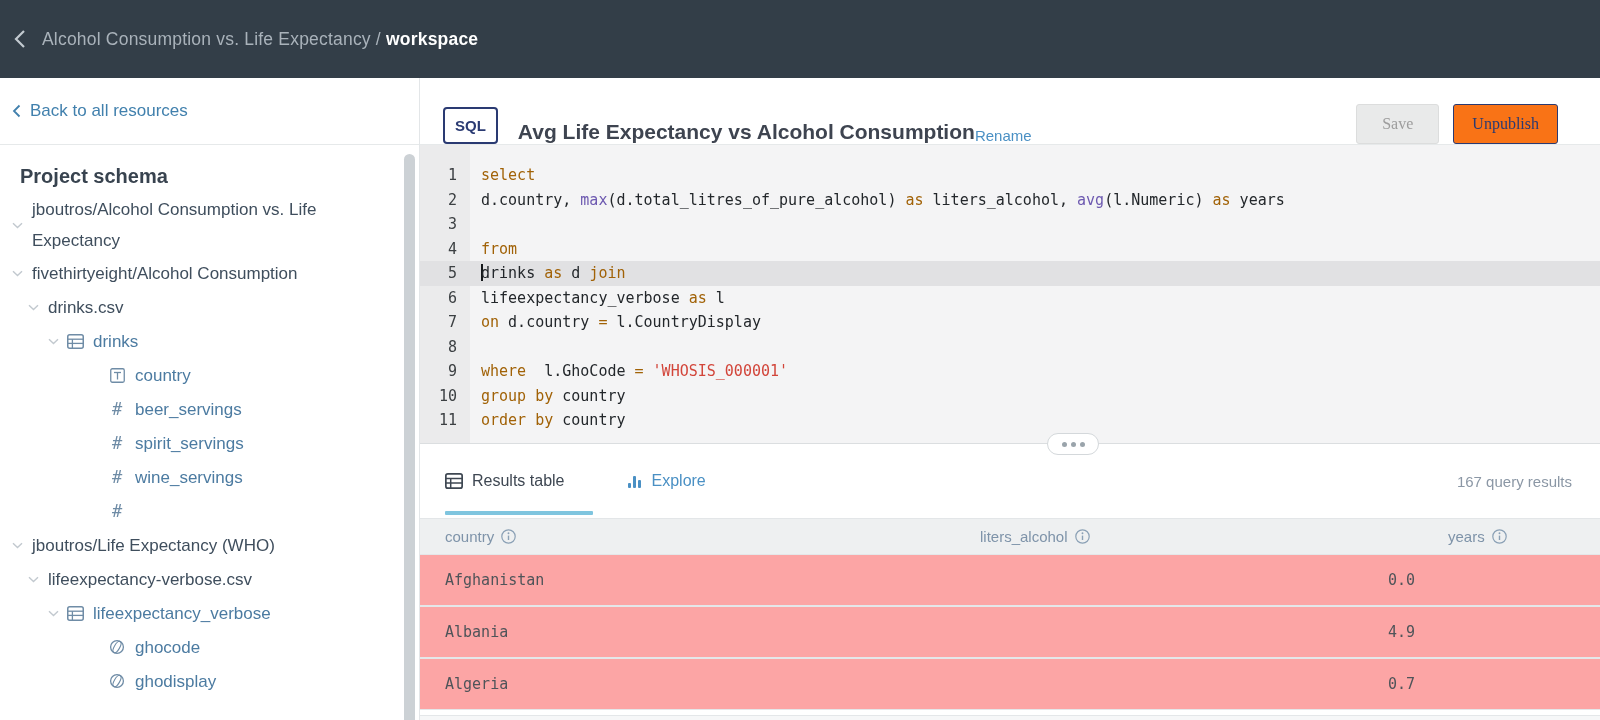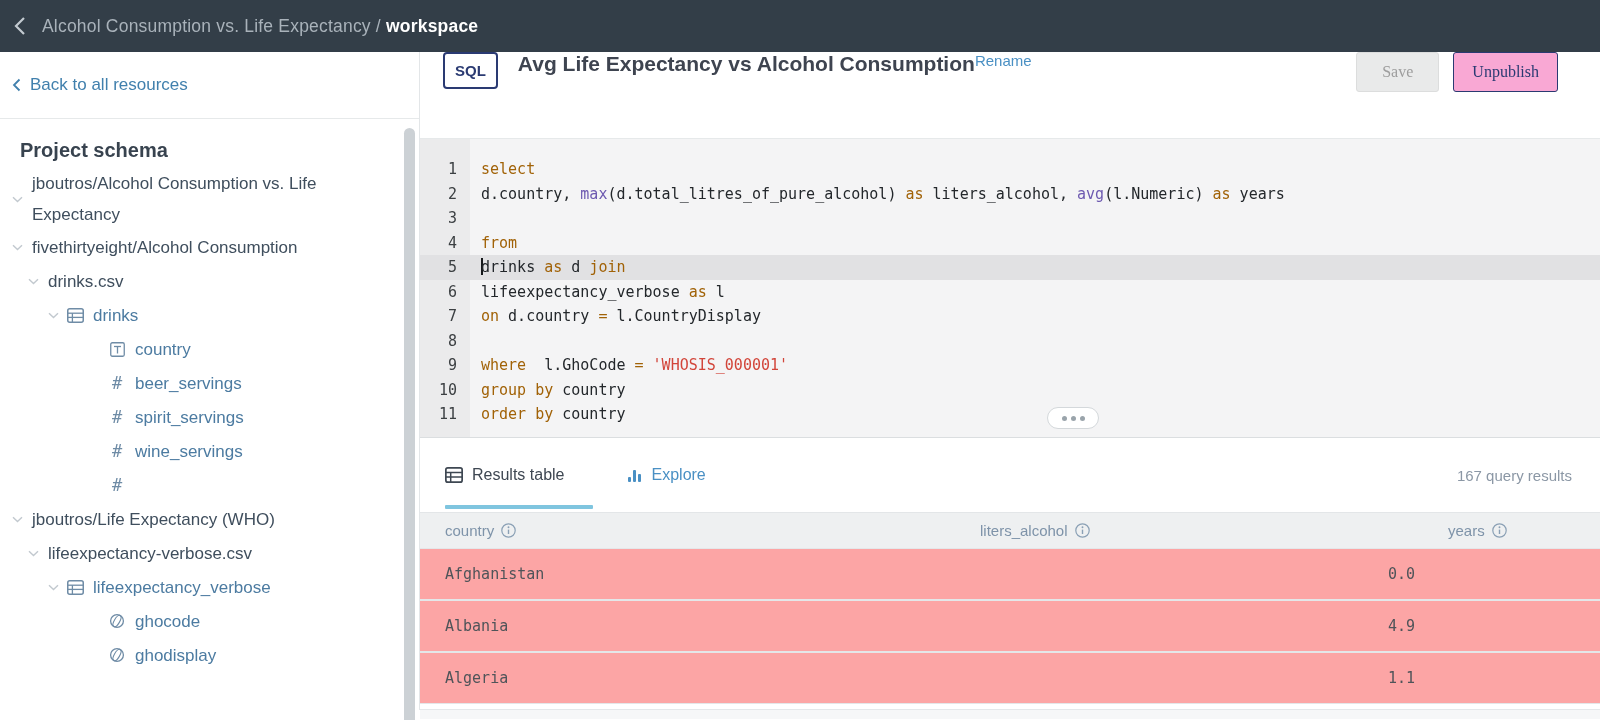--- a/index.html
+++ b/index.html
@@ -6,21 +6,21 @@
   html,body { margin:0; padding:0; }
   body {
     width:1600px; height:720px; overflow:hidden;
     font-family:"Liberation Sans", sans-serif;
     background:#ffffff; color:#3e4450;
   }
   svg { display:block; }
 
   
   .topbar {
-    height:52px; background:#333e48; display:flex; align-items:center;
+    height:78px; background:#333e48; display:flex; align-items:center;
     padding-left:14px;
   }
   .topbar-back { color:#c3cad0; margin-right:16px; cursor:pointer; }
   .topbar-title { font-size:17.5px; color:#a9b2ba; letter-spacing:.2px; }
   .topbar-title .bold { color:#ffffff; font-weight:700; }
 
   
   .shell { display:flex; height:658px; }
 
   
@@ -36,28 +36,28 @@
   .lv0 { padding-left:0; }
   .lv1 { padding-left:16px; }
   .lv2 { padding-left:36px; }
   .lv2 .chev { margin-right:6px; }
   .lv3 { padding-left:96px; }
   .kind-table .ti-label, .kind-column .ti-label { color:#4c7ba1; }
   .sb-scroll { position:absolute; right:4px; top:76px; width:11px; height:620px; border-radius:6px; background:#ccd1d5; }
 
   
   .main { flex:1; position:relative; background:#fff; }
-  .main-head { height:87px; display:flex; align-items:flex-start; padding:0 42px 0 23px; border-bottom:1px solid #e6e9ea; }
+  .main-head { height:67px; display:flex; align-items:flex-end; padding:0 42px 0 23px; border-bottom:1px solid #e6e9ea; }
   .sql-badge { border:2px solid #2a3a72; color:#2a3a72; font-weight:700; font-size:15px; padding:8px 10px; border-radius:4px; margin-right:20px; flex:none; }
   .query-title { font-size:21px; font-weight:700; color:#3e4450; white-space:nowrap; }
   .rename-link { color:#4a90c4; font-size:15px; cursor:pointer; }
   .head-actions { margin-left:auto; display:flex; gap:14px; }
   .btn { font-family:Liberation Serif, serif; font-size:16px; border-radius:3px; cursor:pointer; }
   .btn-save { background:#e9eaea; color:#9d9d9d; border:1px solid #dcdddd; padding:10px 25px; }
-  .btn-unpublish { background:#f9a8d4; color:#2a3a72; border:1px solid #2a3a72; padding:10px 18px; }
+  .btn-unpublish { background:#f97316; color:#2a3a72; border:1px solid #2a3a72; padding:10px 18px; }
 
   
   .editor {
     height:299px; background:#f4f4f5; position:relative; padding-top:18px;
     border-bottom:1px solid #dbdee0;
     font-family:"DejaVu Sans Mono", monospace; font-size:15px;
   }
   .ed-gutter-bg { position:absolute; left:0; top:0; bottom:0; width:50px; background:#ebebec; }
   .ed-line { display:flex; height:24.5px; line-height:24.5px; position:relative; }
   .ed-num { width:50px; flex:none; text-align:right; padding-right:13px; color:#3c4043; }
@@ -393,21 +393,21 @@
             <span class="cell c1">0.0</span>
             <span class="cell c2"></span>
           </div>
           <div class="rt-row">
             <span class="cell c0">Albania</span>
             <span class="cell c1">4.9</span>
             <span class="cell c2"></span>
           </div>
           <div class="rt-row">
             <span class="cell c0">Algeria</span>
-            <span class="cell c1">1.1</span>
+            <span class="cell c1">0.7</span>
             <span class="cell c2"></span>
           </div>
         </div>
       <div class="rt-partial"></div>
     </div>
 
   </div>
 </div>
 
 </body></html>

